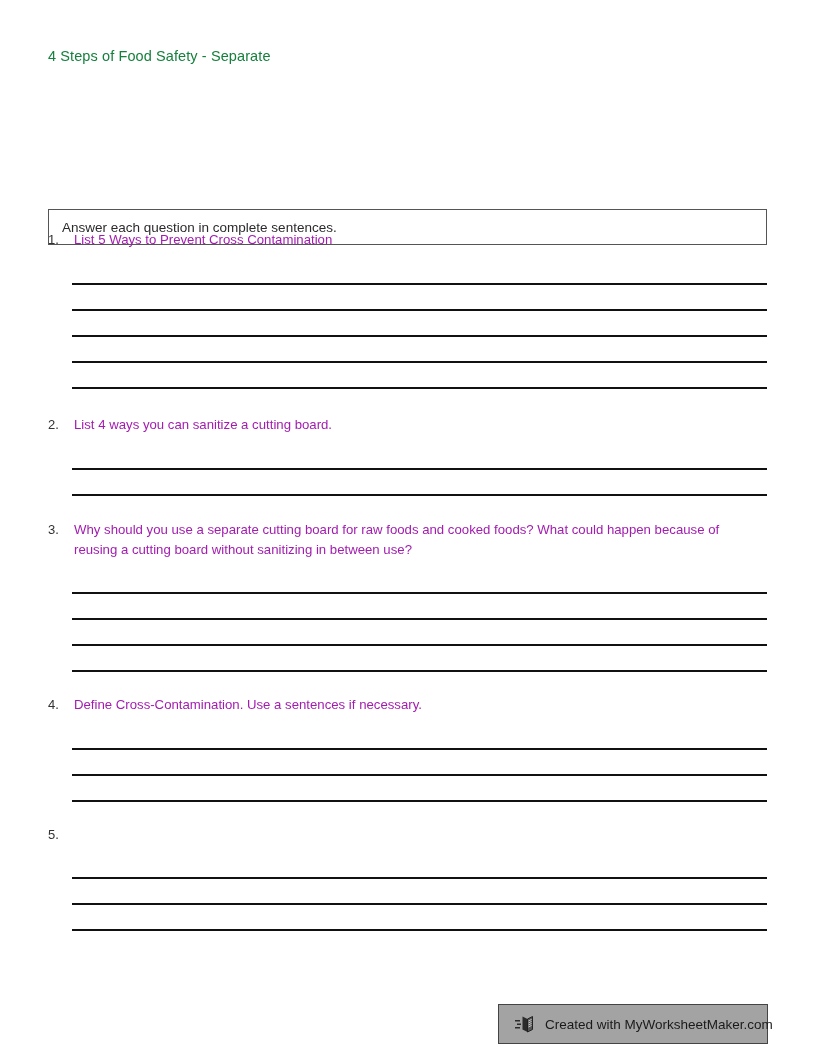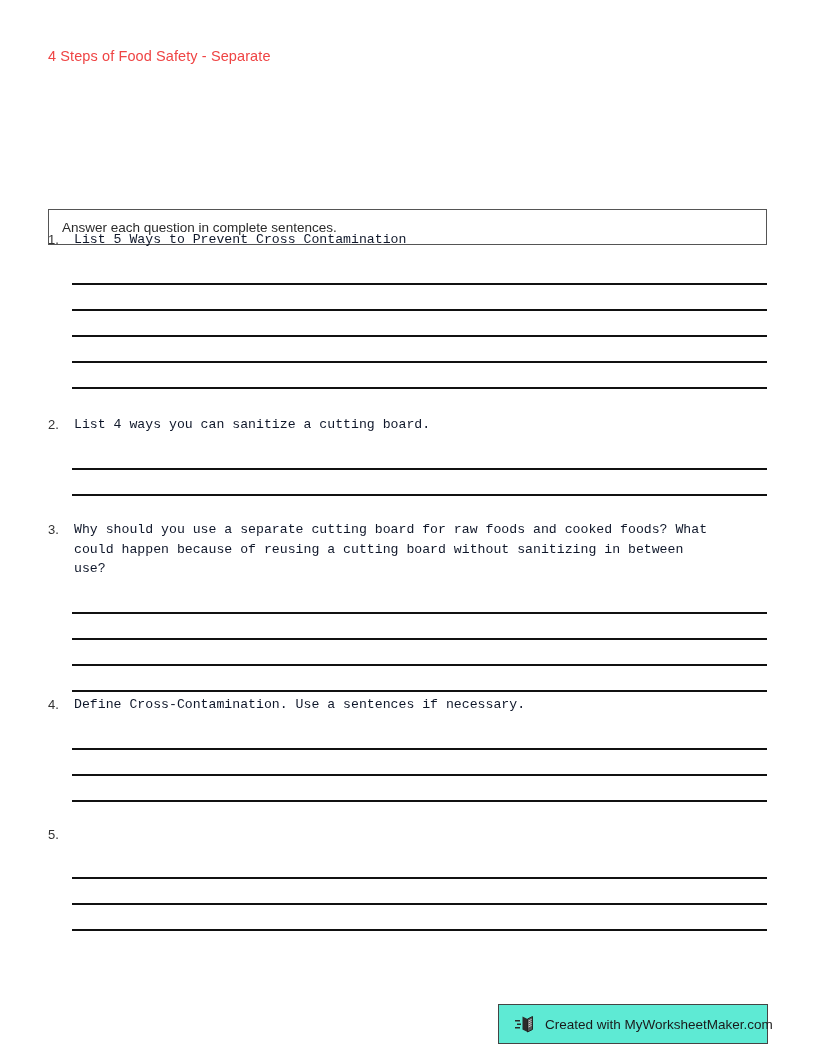--- a/index.html
+++ b/index.html
@@ -19,21 +19,21 @@
     position: absolute;
     inset: 0;
   }
 
   
   .worksheet-title {
     position: absolute;
     left: 48px;
     top: 48px;
     font-size: 14.5px;
-    color: #ef4444;
+    color: #15803d;
     letter-spacing: 0.1px;
     white-space: nowrap;
   }
   .namedate {
     position: absolute;
     left: 470px;
     top: 50px;
     width: 300px;
   }
   .nd-row {
@@ -87,24 +87,23 @@
   }
   .q-num {
     width: 26px;
     flex: none;
     font-size: 13px;
     color: #333333;
     line-height: 19px;
   }
   .q-text {
     font-size: 13.2px;
-    color: #0f172a;
+    color: #a21caf;
     line-height: 19.5px;
     max-width: 648px;
-    font-family: Liberation Mono, monospace;
   }
   .answer-lines {
     margin-top: 9px;
     padding-left: 24px;
   }
   .answer-line {
     height: 24px;
     border-bottom: 2px solid #111111;
   }
 
@@ -112,21 +111,21 @@
   .footer-badge {
     position: absolute;
     left: 498px;
     top: 1004px;
     width: 270px;
     height: 40px;
     border: 1.2px solid #444444;
     box-sizing: border-box;
     display: flex;
     align-items: center;
-    background: #5eead4;
+    background: #a3a3a3;
   }
   .footer-logo {
     width: 26px;
     height: 26px;
     margin-left: 14px;
     flex: none;
     display: flex;
     align-items: center;
     justify-content: center;
   }

